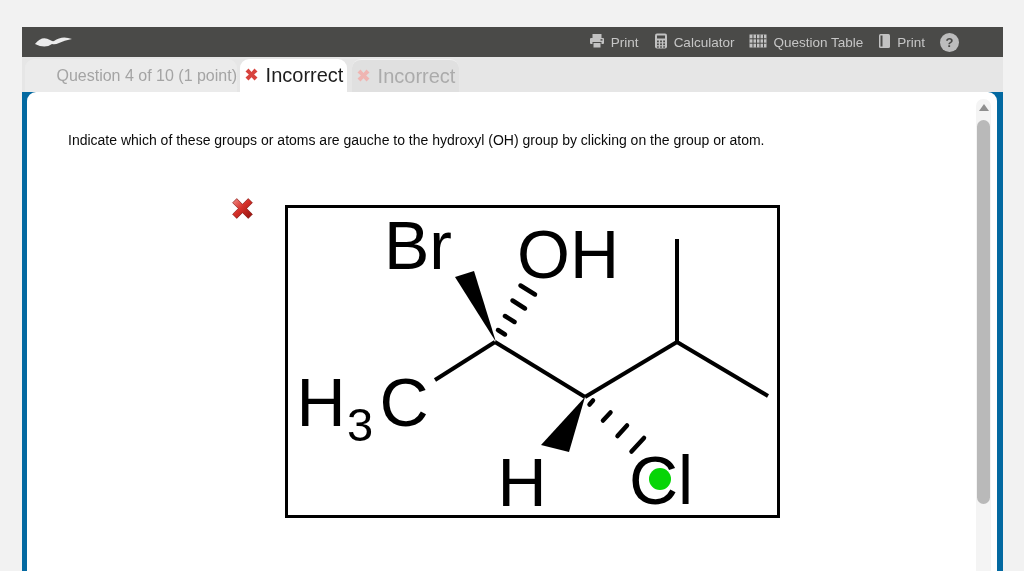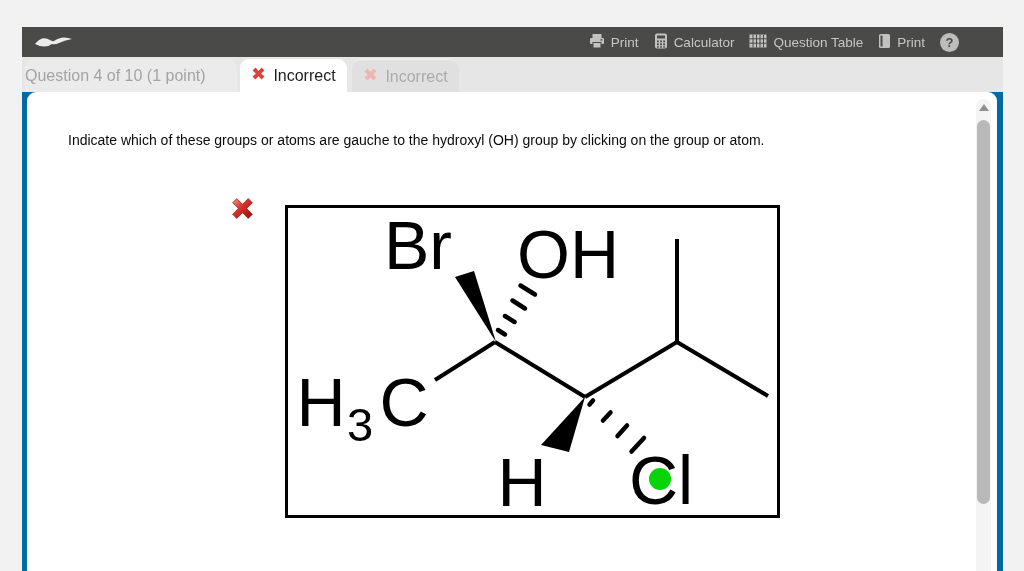--- a/index.html
+++ b/index.html
@@ -29,27 +29,27 @@
     display:flex; align-items:center; justify-content:center;
     margin-right:44px; cursor:pointer;
   }
 
   
   .tabrow { position:absolute; top:30px; left:0; right:0; height:35px; background:#e6e6e6; }
   .qtab {
     position:absolute; left:3px; top:2px; height:33px; width:212px;
     background:#ebebeb; border-radius:9px 9px 0 0;
     color:#a4a4a4; font-size:16px;
-    display:flex; align-items:center; justify-content:flex-start;
+    display:flex; align-items:center; justify-content:flex-end;
   }
   .tab {
     position:absolute; top:2px; height:33px; width:107px;
     border-radius:9px 9px 0 0;
     display:flex; align-items:center; justify-content:center; gap:7px;
-    font-size:16px; cursor:pointer;text-align:center;
+    font-size:20px; cursor:pointer;text-align:center;
   }
   .tab.active   { left:218px; background:#ffffff; color:#1d1d1d; }
   .tab.inactive { left:330px; background:#e0e0e0; color:#ababab; border-top:1px solid #f2f2f2; }
 
   
   .card {
     position:absolute; left:5px; top:65px; width:970px; height:506px;
     background:#ffffff; border-radius:9px 9px 0 0; overflow:hidden;
   }
   .prompt   { position:absolute; left:41px; top:40px;  font-size:14px; color:#0a0a0a; }

